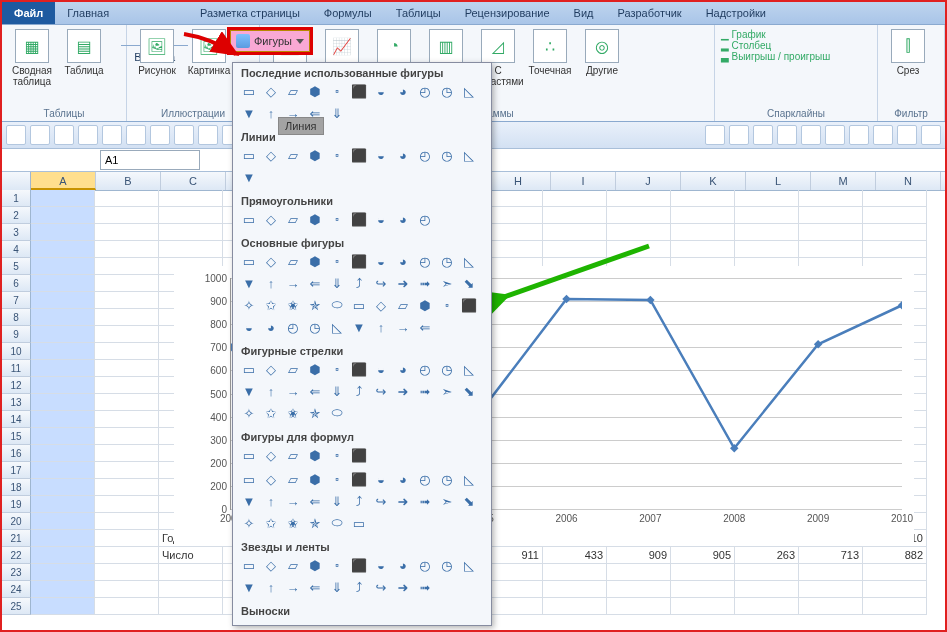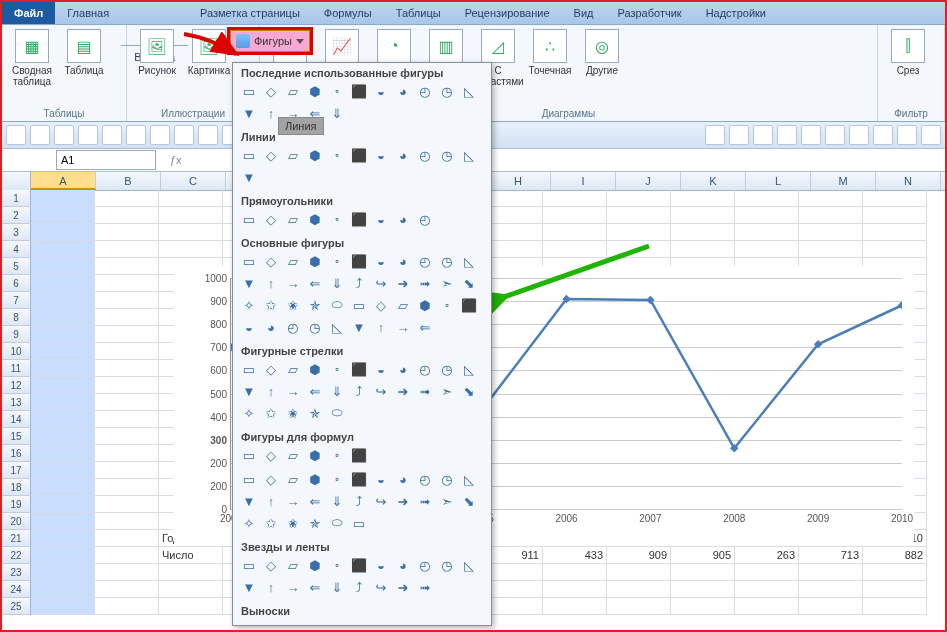--- a/index.html
+++ b/index.html
@@ -13,21 +13,21 @@
   .group .items{display:flex;gap:4px;align-items:flex-start;}
   .big{width:48px;text-align:center;}
   .big .ico{width:32px;height:32px;margin:0 auto 2px auto;border:1px solid #9ab;background:#fff;display:flex;align-items:center;justify-content:center;font-size:16px;color:#3a6;}
   .big .lab{font-size:10px;line-height:11px;}
   .grplab{text-align:center;font-size:10px;color:#5a738f;margin-top:13px;}
   .shapes-btn{display:inline-flex;align-items:center;gap:4px;height:22px;padding:0 6px;border:3px solid #d00;background:#f9a8d4;box-shadow:0 0 0 1px #b88700 inset;}
   .shapes-btn .ico{width:14px;height:14px;background:linear-gradient(#7fc0ff,#5a9be0);border-radius:2px;}
   .shapes-btn .car{border-left:4px solid transparent;border-right:4px solid transparent;border-top:5px solid #555;}
   .toolbar{height:26px;background:linear-gradient(#e9f0fa,#d3e1f3);border-bottom:1px solid #a9bfd9;display:flex;align-items:center;padding:0 4px;gap:4px;}
   .toolbar .tb{width:18px;height:18px;background:#fff;border:1px solid #b3c7df;border-radius:2px;}
-  .namebox{height:22px;display:flex;align-items:center;background:#fff;border-bottom:1px solid #a9bfd9;}
+  .namebox{height:22px;display:flex;align-items:center;background:#fff;border-bottom:1px solid #a9bfd9;gap:44px;}
   .namebox input{border:1px solid #9ab;height:18px;width:90px;padding:0 4px;font-size:11px;}
   .namebox .fx{padding:0 6px;color:#888;}
   .gridwrap{position:absolute;left:0;top:170px;right:0;bottom:0;background:#fff;}
   .colhead{display:flex;height:18px;background:linear-gradient(#f5f8fc,#dde8f5);border-bottom:1px solid #9fb6d0;}
   .rowidx{width:28px;border-right:1px solid #9fb6d0;}
   .ch{width:64px;border-right:1px solid #c0cdde;text-align:center;line-height:18px;color:#3a5577;}
   .ch.sel{background:#ffdf8e;border-bottom:2px solid #c89300;}
   .rows{position:absolute;left:0;top:18px;bottom:0;right:0;overflow:hidden;}
   .row{display:flex;height:17px;}
   .rh{width:28px;background:linear-gradient(#f5f8fc,#dde8f5);border-right:1px solid #9fb6d0;border-bottom:1px solid #c0cdde;text-align:center;line-height:17px;color:#3a5577;font-size:10px;}
@@ -132,20 +132,28 @@
             <div class="ico">∴</div>
             <div class="lab">Точечная</div>
           </div>
         <div class="big">
             <div class="ico">◎</div>
             <div class="lab">Другие</div>
           </div>
       </div>
       <div class="grplab">Диаграммы</div>
     </div>
+    <div class="group" style="width:150px">
+      <div class="items" style="flex-direction:column;gap:0">
+        <div style="font-size:10px;color:#3a6">▁ <span>График</span></div>
+        <div style="font-size:10px;color:#3a6">▂ <span>Столбец</span></div>
+        <div style="font-size:10px;color:#3a6">▃ <span>Выигрыш / проигрыш</span></div>
+      </div>
+      <div class="grplab">Спарклайны</div>
+    </div>
     <div class="group" style="width:54px">
       <div class="items">
           <div class="big">
             <div class="ico">⫿</div>
             <div class="lab">Срез</div>
           </div>
         </div>
       <div class="grplab">Фильтр</div>
     </div>
   </div>
@@ -638,21 +646,21 @@
 
   <div class="chart">
     <div class="plot" id="plot">
         <div class="hg" style="top: 231px;"></div>
         <div class="yl" style="top: 231px;">0</div>
         <div class="hg" style="top: 207.9px;"></div>
         <div class="yl" style="top: 207.9px;">200</div>
         <div class="hg" style="top: 184.8px;"></div>
         <div class="yl" style="top: 184.8px;">200</div>
         <div class="hg" style="top: 161.7px;"></div>
-        <div class="yl" style="top: 161.7px; font-weight: bold;">300</div>
+        <div class="yl" style="top: 161.7px;">300</div>
         <div class="hg" style="top: 138.6px;"></div>
         <div class="yl" style="top: 138.6px;">400</div>
         <div class="hg" style="top: 115.5px;"></div>
         <div class="yl" style="top: 115.5px;">500</div>
         <div class="hg" style="top: 92.4px;"></div>
         <div class="yl" style="top: 92.4px;">600</div>
         <div class="hg" style="top: 69.3px;"></div>
         <div class="yl" style="top: 69.3px;">700</div>
         <div class="hg" style="top: 46.2px;"></div>
         <div class="yl" style="top: 46.2px;">800</div>

